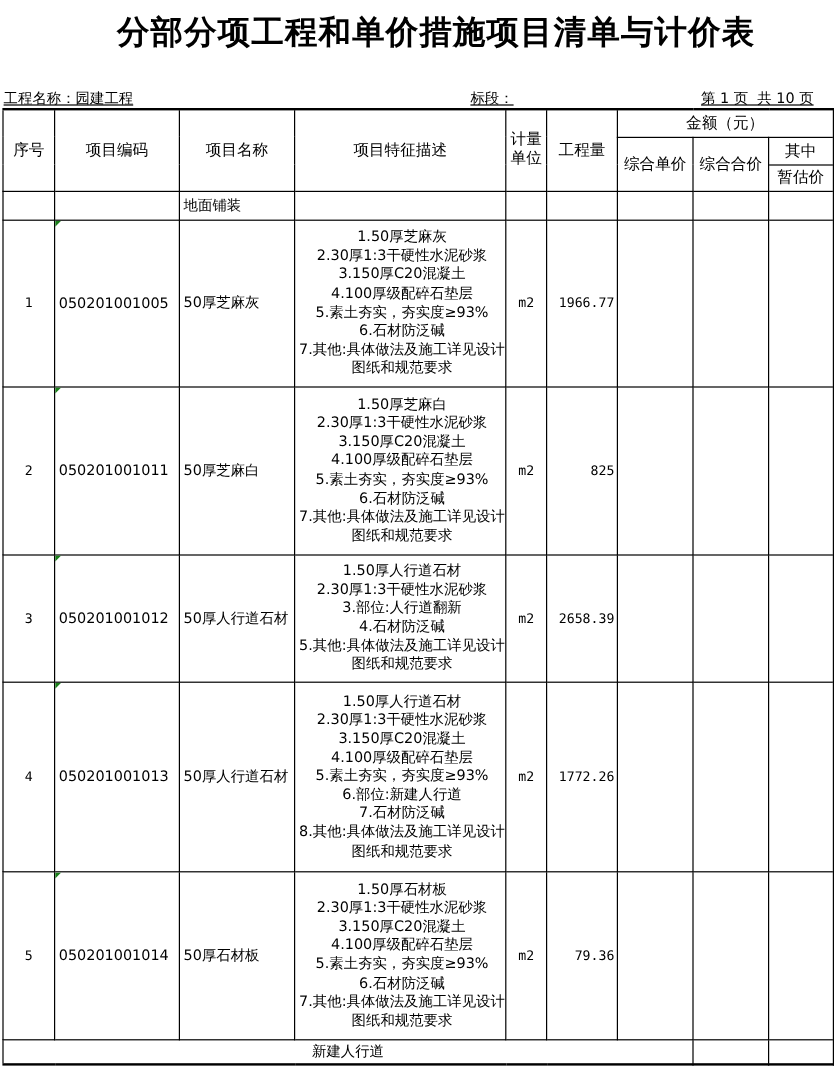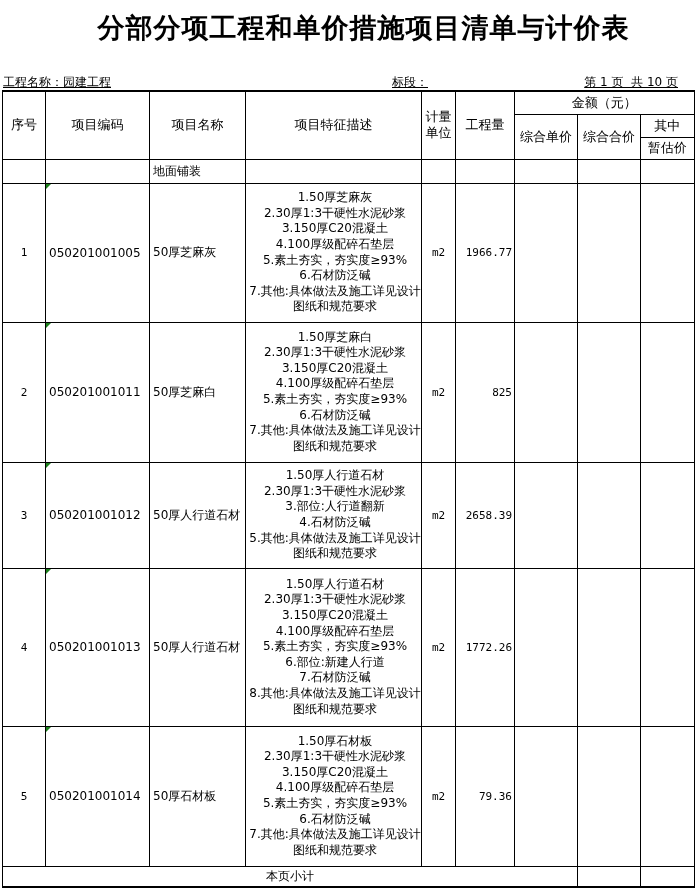--- a/index.html
+++ b/index.html
@@ -161,18 +161,18 @@
 6.石材防泛碱
 7.其他:具体做法及施工详见设计图纸和规范要求</td>
     <td class="c mono">m2</td>
     <td class="r mono">79.36</td>
     <td></td>
     <td></td>
     <td></td>
   </tr>
 
   <tr style="height:21px">
-    <td colspan="7" class="c">本页小计</td>
+    <td colspan="7" class="c">新建人行道</td>
     <td></td>
     <td></td>
   </tr>
 </tbody>
   </table>
 
 </body></html>

